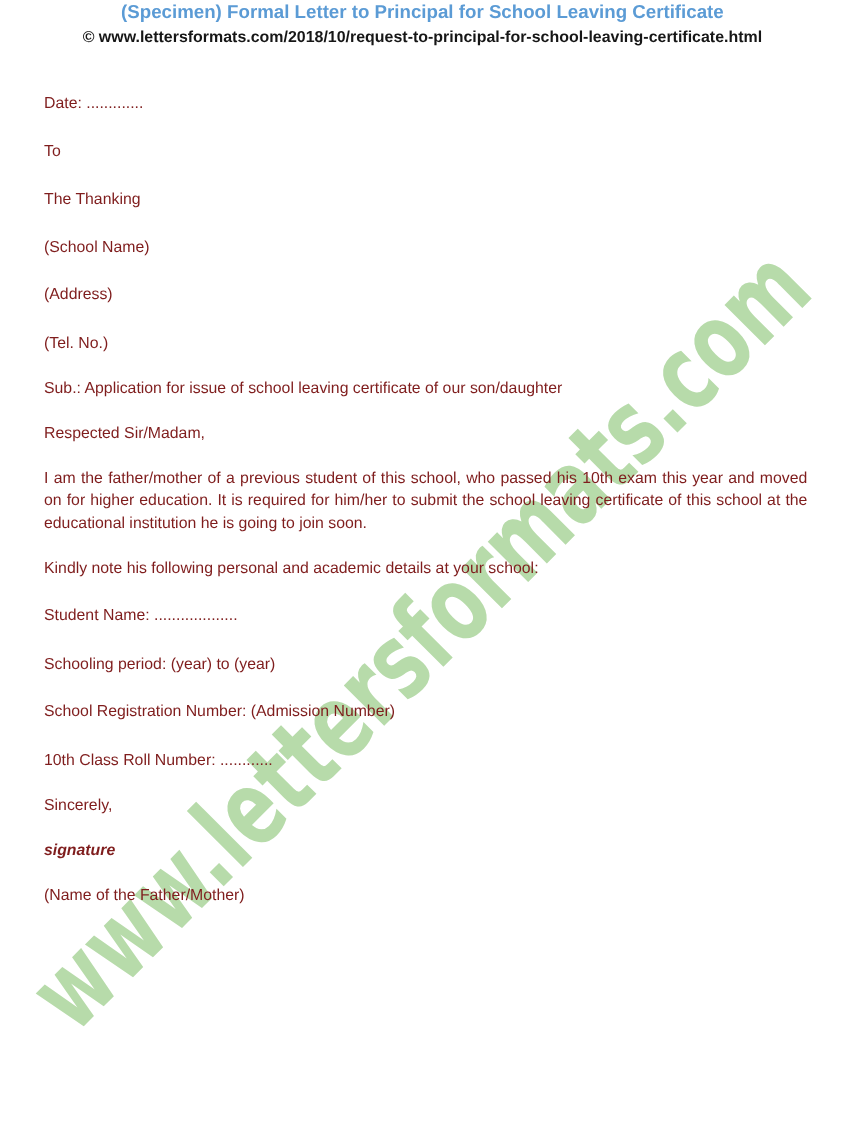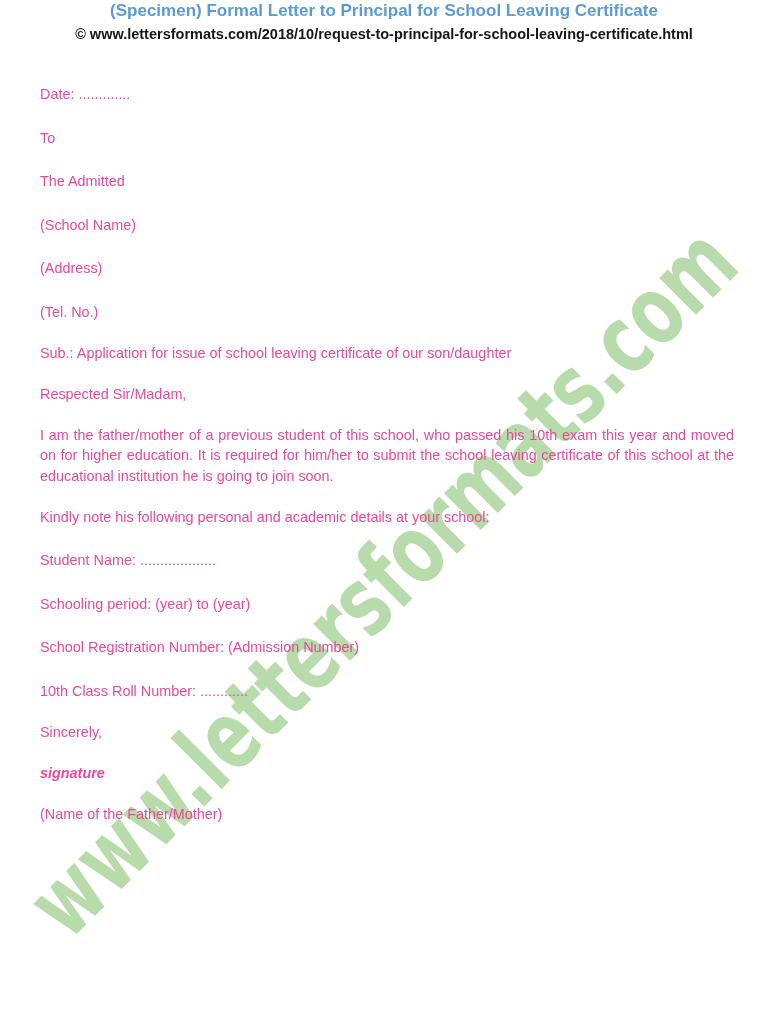--- a/index.html
+++ b/index.html
@@ -49,21 +49,21 @@
     font-weight: bold;
     line-height: 19px;
     margin-top: 3px;
   }
   .letter {
     position: relative;
     z-index: 1;
     margin: 40px 34px 0 40px;
     font-size: 14.4px;
     line-height: 20.5px;
-    color: #ec4899;
+    color: #7f1d1d;
   }
   .letter p, .letter .block {
     margin: 0 0 20.5px 0;
   }
   .block div { min-height: 20.5px; margin-top: 23px; }
   .just { text-align: justify; }
   .sig { font-style: italic; font-weight: bold; }
 </style>
 </head>
 <body>
@@ -76,21 +76,21 @@
     <div class="title">(Specimen) Formal Letter to Principal for School Leaving Certificate</div>
     <div class="copyright">© www.lettersformats.com/2018/10/request-to-principal-for-school-leaving-certificate.html</div>
   </div>
 
   <div class="letter">
 
     <p>Date: .............</p>
 
     <div class="block">
       <div>To</div>
-      <div>The Admitted</div>
+      <div>The Thanking</div>
       <div>(School Name)</div>
       <div>(Address)</div>
       <div>(Tel. No.)</div>
     </div>
 
     <p>Sub.: Application for issue of school leaving certificate of our son/daughter</p>
 
     <p>Respected Sir/Madam,</p>
 
     <p class="just">I am the father/mother of a previous student of this school, who passed his 10th exam this year and moved on for higher education. It is required for him/her to submit the school leaving certificate of this school at the educational institution he is going to join soon.</p>

